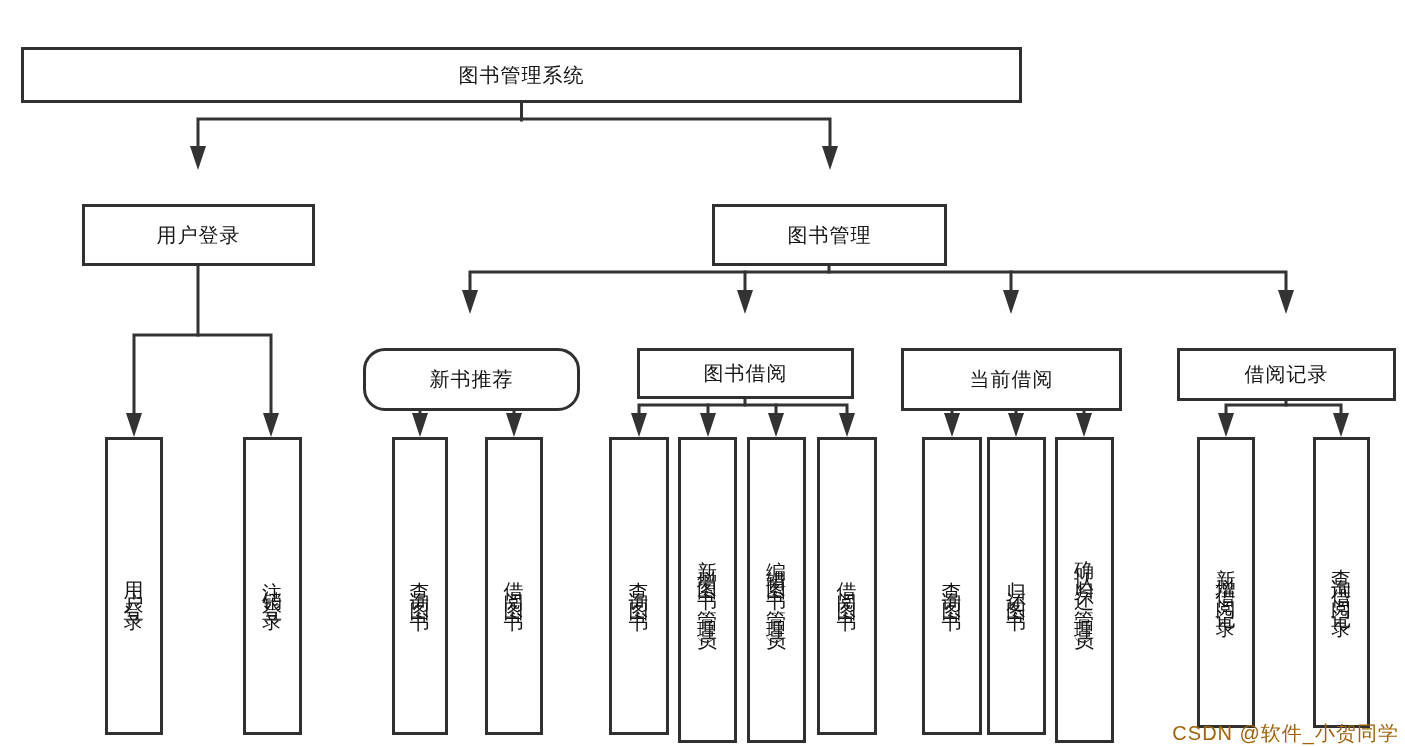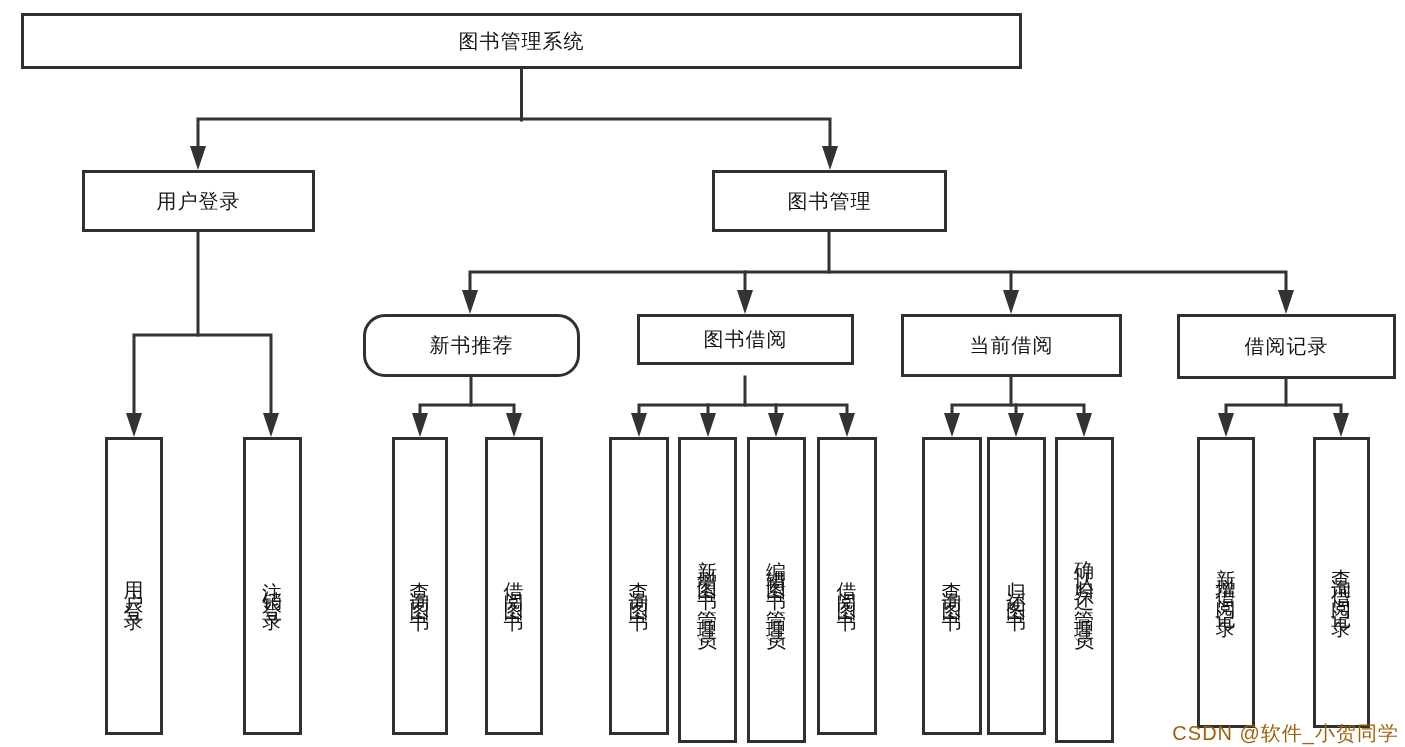--- a/index.html
+++ b/index.html
@@ -5,21 +5,21 @@
   html,body { margin:0; padding:0; background:#ffffff; }
   .stage {
     position:relative; width:1405px; height:747px;
     background:#ffffff; overflow:hidden;
     font-family:"Liberation Sans","DejaVu Sans",sans-serif;
   }
   svg.connectors { position:absolute; left:0; top:0; width:1405px; height:747px; }
   .hbox {
     position:absolute; background:#ffffff; border:3px solid #303030;
     box-sizing:border-box; display:flex; align-items:center; justify-content:center;
-    font-size:20px; color:#141414; letter-spacing:1px; white-space:nowrap;
+    font-size:20px; color:#141414; letter-spacing:1px; white-space:nowrap;margin-top:34px;
   }
   .vbox {
     position:absolute; background:#ffffff; border:3px solid #303030;
     box-sizing:border-box; display:flex; align-items:center; justify-content:center;
   }
   .vbox span {
     writing-mode:vertical-rl; text-orientation:mixed;
     font-size:20px; line-height:1.1; letter-spacing:10px; color:#141414;
   }
   .watermark {
@@ -86,21 +86,21 @@
   </svg>
 
   <div class="hbox" style="left:21px; top:13px; width:1001px; height:56px;">图书管理系统</div>
 
   <div class="hbox" style="left:82px; top:170px; width:233px; height:62px;">用户登录</div>
   <div class="hbox" style="left:712px; top:170px; width:235px; height:62px;font-family:Liberation Serif, serif;">图书管理</div>
 
   <div class="hbox" style="left:363px; top:314px; width:217px; height:63px;border-radius:22px;">新书推荐</div>
   <div class="hbox" style="left:637px; top:314px; width:217px; height:51px;">图书借阅</div>
   <div class="hbox" style="left:901px; top:314px; width:221px; height:63px;">当前借阅</div>
-  <div class="hbox" style="left:1177px; top:314px; width:219px; height:65px;">借阅记录</div>
+  <div class="hbox" style="left:1177px; top:314px; width:219px; height:53px;">借阅记录</div>
 
   <div class="vbox" style="left:105px; top:437px; width:58px; height:298px;">
     <span>用户登录</span>
   </div>
   <div class="vbox" style="left:243px; top:437px; width:59px; height:298px;">
     <span>注销登录</span>
   </div>
 
   <div class="vbox" style="left:392px; top:437px; width:56px; height:298px;">
     <span>查询图书</span>

